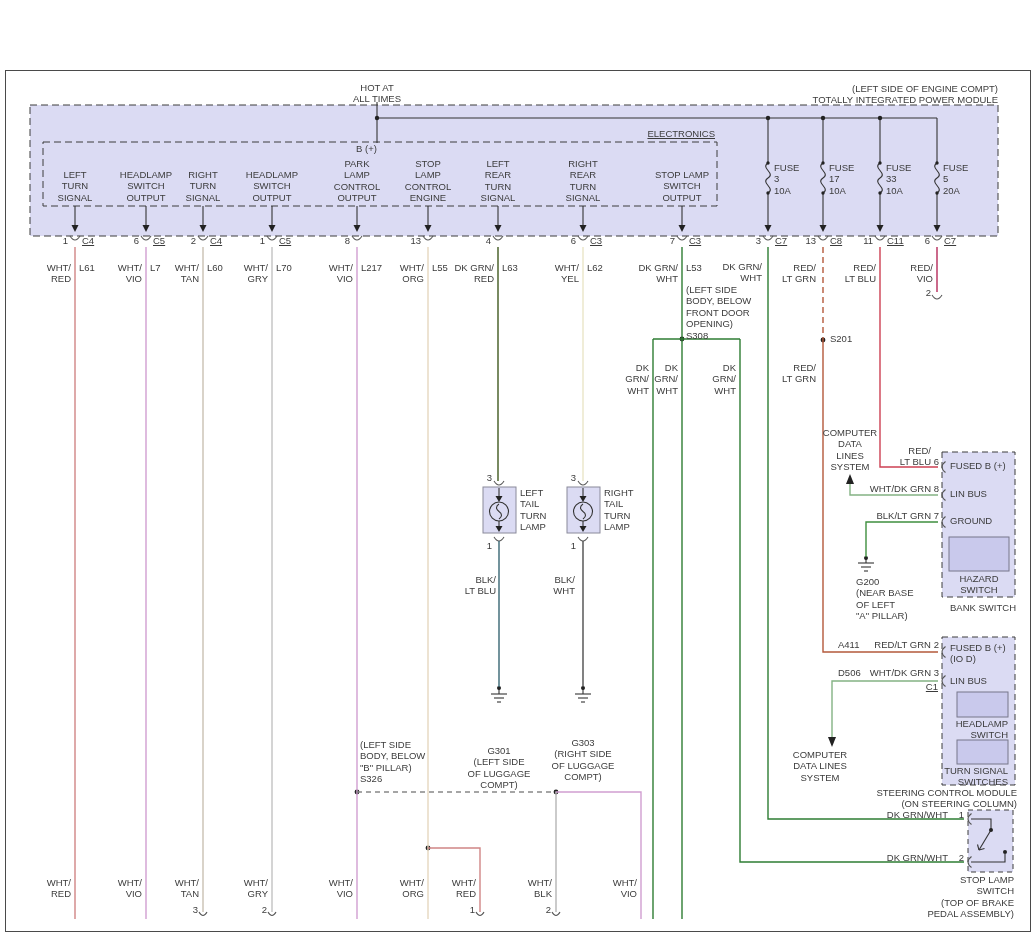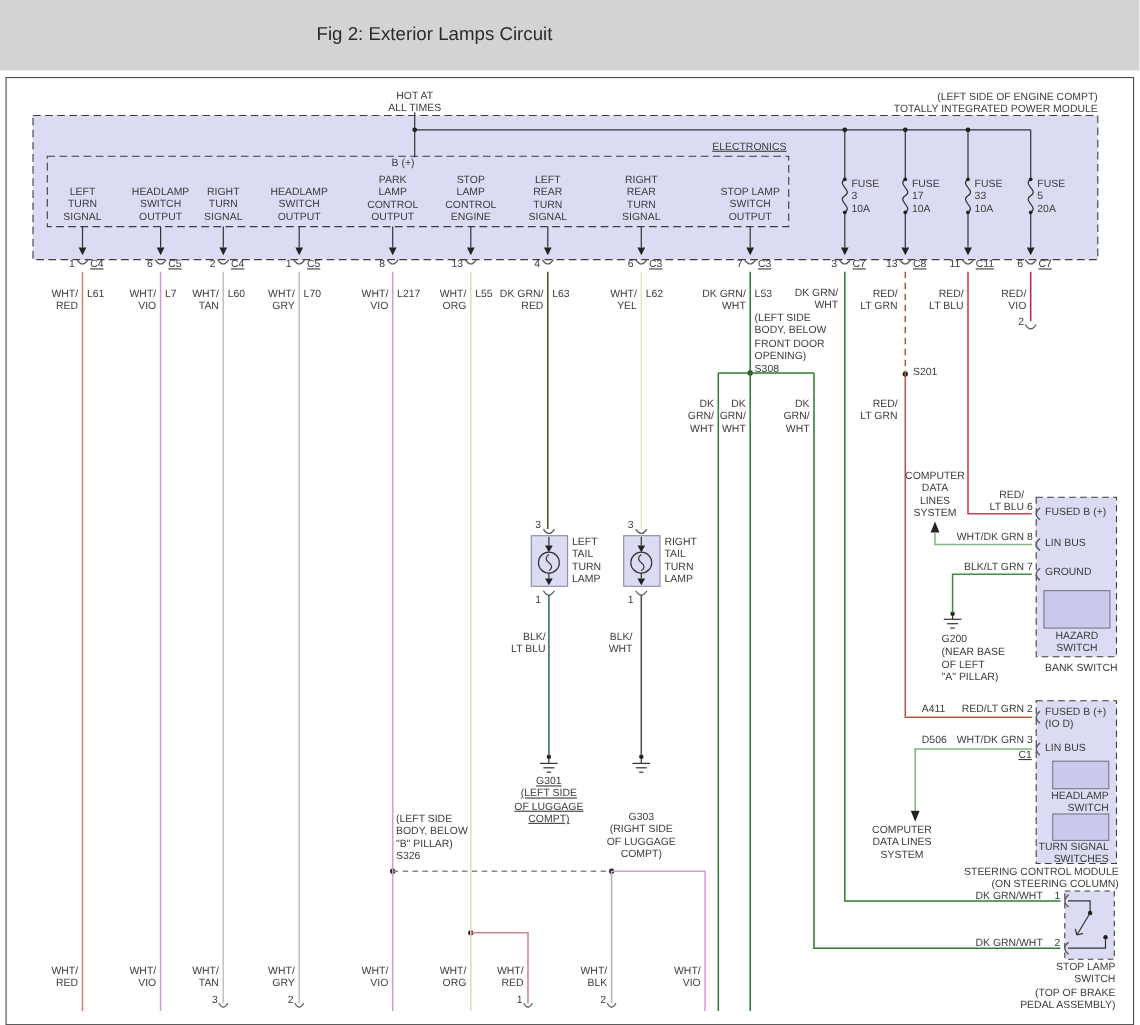--- a/index.html
+++ b/index.html
@@ -9,23 +9,20 @@
   svg{position:absolute;left:0;top:0;}
   .lbl{position:absolute;font-size:9.5px;line-height:1.2;color:#3b3b3b;white-space:pre-line;z-index:2;}
   .r{text-align:right;}
   .c{text-align:center;}
   .u{text-decoration:underline;}
 </style>
 </head>
 <body>
 
 <div id="stage">
-  <div id="hdr">
-    <div class="t">Fig 2: Exterior Lamps Circuit</div>
-  </div>
 
   <svg width="1036" height="932" viewBox="0 0 1036 932">
 
     <rect x="5.5" y="70.5" width="1025" height="861" fill="#ffffff" stroke="#4a4a4a"></rect>
 
     <rect x="30" y="105" width="968" height="131" stroke="#3c3c3c" stroke-dasharray="7,4" fill="#dbdbf3"></rect>
     <rect x="43" y="142" width="674" height="64" fill="none" stroke="#3c3c3c" stroke-dasharray="7,4"></rect>
 
     <rect x="483" y="487" width="33" height="46" stroke="#8a8a9a" fill="#dbdbf3"></rect>
     <rect x="567" y="487" width="33" height="46" stroke="#8a8a9a" fill="#dbdbf3"></rect>
@@ -336,21 +333,21 @@
   <div class="lbl r" style="right:105px;top:287px;">2</div>
 
   <div class="lbl r" style="right:544px;top:472px;">3</div>
   <div class="lbl" style="left:520px;top:487px;">LEFT
 TAIL
 TURN
 LAMP</div>
   <div class="lbl r" style="right:544px;top:540px;">1</div>
   <div class="lbl r" style="right:540px;top:574px;">BLK/
 LT BLU</div>
-  <div class="lbl c" style="left:457px;top:705px;width:84px;text-decoration:underline;">G301
+  <div class="lbl c" style="left:457px;top:745px;width:84px;">G301
 (LEFT SIDE
 OF LUGGAGE
 COMPT)</div>
   <div class="lbl r" style="right:460px;top:472px;">3</div>
   <div class="lbl" style="left:604px;top:487px;">RIGHT
 TAIL
 TURN
 LAMP</div>
   <div class="lbl r" style="right:460px;top:540px;">1</div>
   <div class="lbl r" style="right:461px;top:574px;">BLK/

